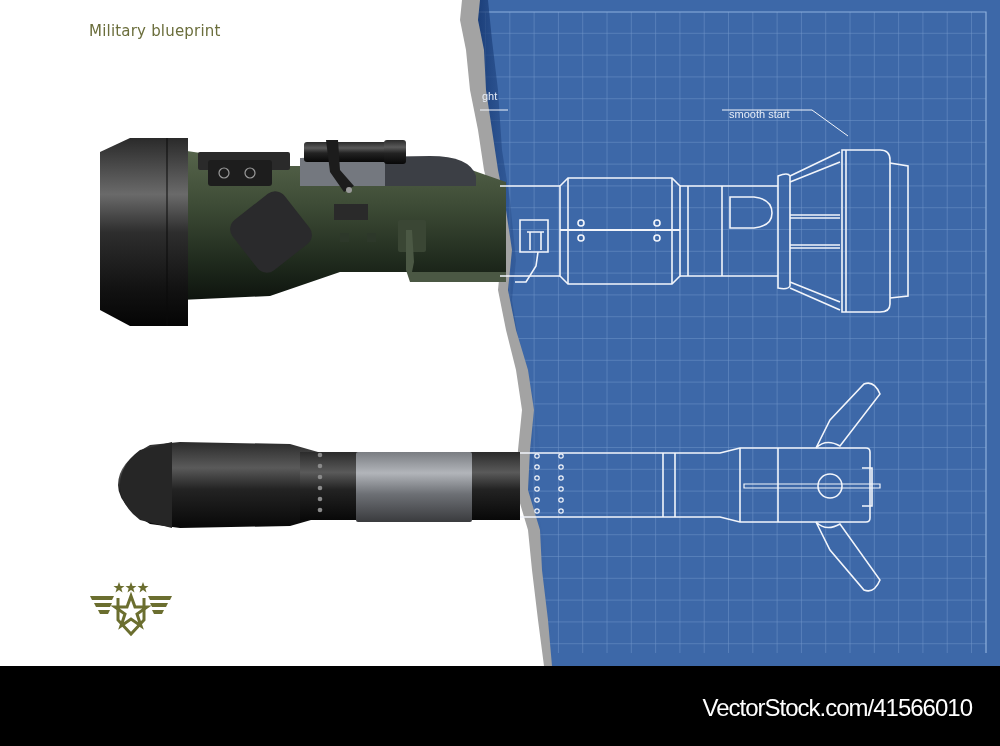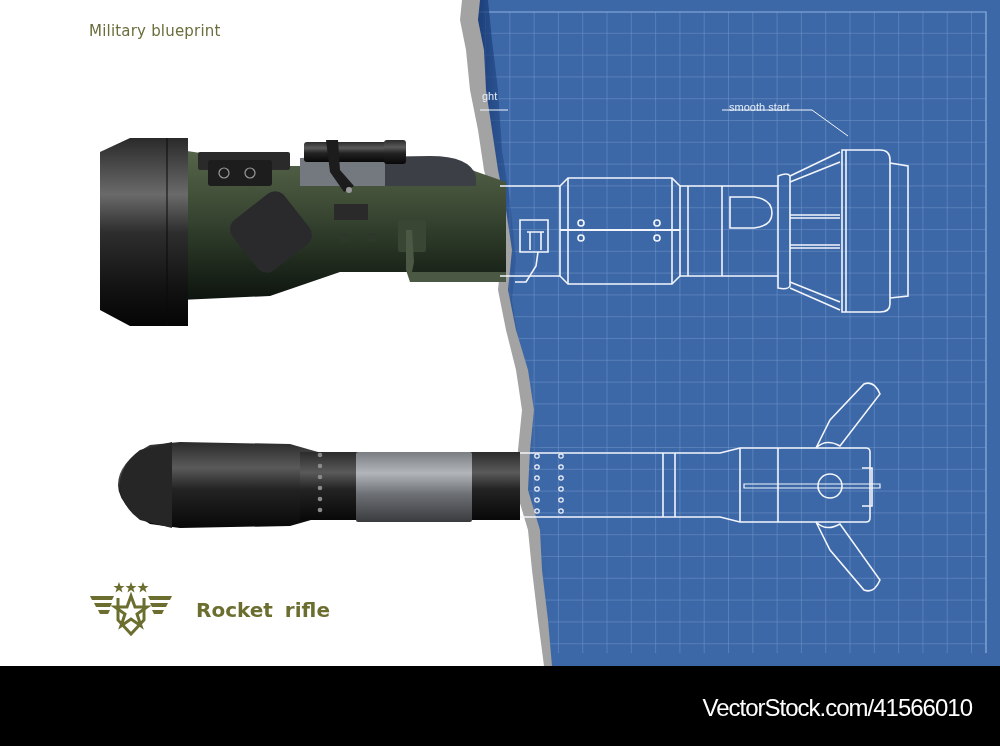--- a/index.html
+++ b/index.html
@@ -166,33 +166,32 @@
           <circle cx="561" cy="511" r="2.2"></circle>
       </g>
     </g>
 
     <line x1="480" y1="110" x2="508" y2="110" stroke="#f2f5fb" stroke-width="1"></line>
   </svg>
 
   <div class="title">Military blueprint</div>
 
   <div class="bp-label" style="left:482px; top:90px;">ght</div>
-  <div class="bp-label" style="left:729px; top:101px;">smooth start</div>
+  <div class="bp-label" style="left:729px; top:108px;">smooth start</div>
 
   <svg class="logo" width="86" height="62" viewBox="0 0 86 62" xmlns="http://www.w3.org/2000/svg">
     <g fill="#6b6e2f">
       <polygon points="31,2 32.5,6 36.5,6 33.3,8.5 34.5,12.5 31,10 27.5,12.5 28.7,8.5 25.5,6 29.5,6"></polygon>
       <polygon points="43,2 44.5,6 48.5,6 45.3,8.5 46.5,12.5 43,10 39.5,12.5 40.7,8.5 37.5,6 41.5,6"></polygon>
       <polygon points="55,2 56.5,6 60.5,6 57.3,8.5 58.5,12.5 55,10 51.5,12.5 52.7,8.5 49.5,6 53.5,6"></polygon>
       <path d="M2 16 L26 16 L24 20 L4 20 Z M6 23 L24 23 L22 27 L8 27 Z M10 30 L22 30 L20 34 L12 34 Z"></path>
       <path d="M84 16 L60 16 L62 20 L82 20 Z M80 23 L62 23 L64 27 L78 27 Z M76 30 L64 30 L66 34 L74 34 Z"></path>
     </g>
     <g stroke="#6b6e2f" stroke-width="3" fill="none">
       <polygon points="43,16 47,27 59,27 49,34 53,46 43,39 33,46 37,34 27,27 39,27"></polygon>
       <path d="M30 18 L30 40 L43 54 L56 40 L56 18"></path>
     </g>
   </svg>
-  <div class="logo-text">Rocket  rifle</div>
 </div>
 
 <div class="footer">
   <div class="footer-url">VectorStock.com/41566010</div>
 </div>
 
 </body></html>

